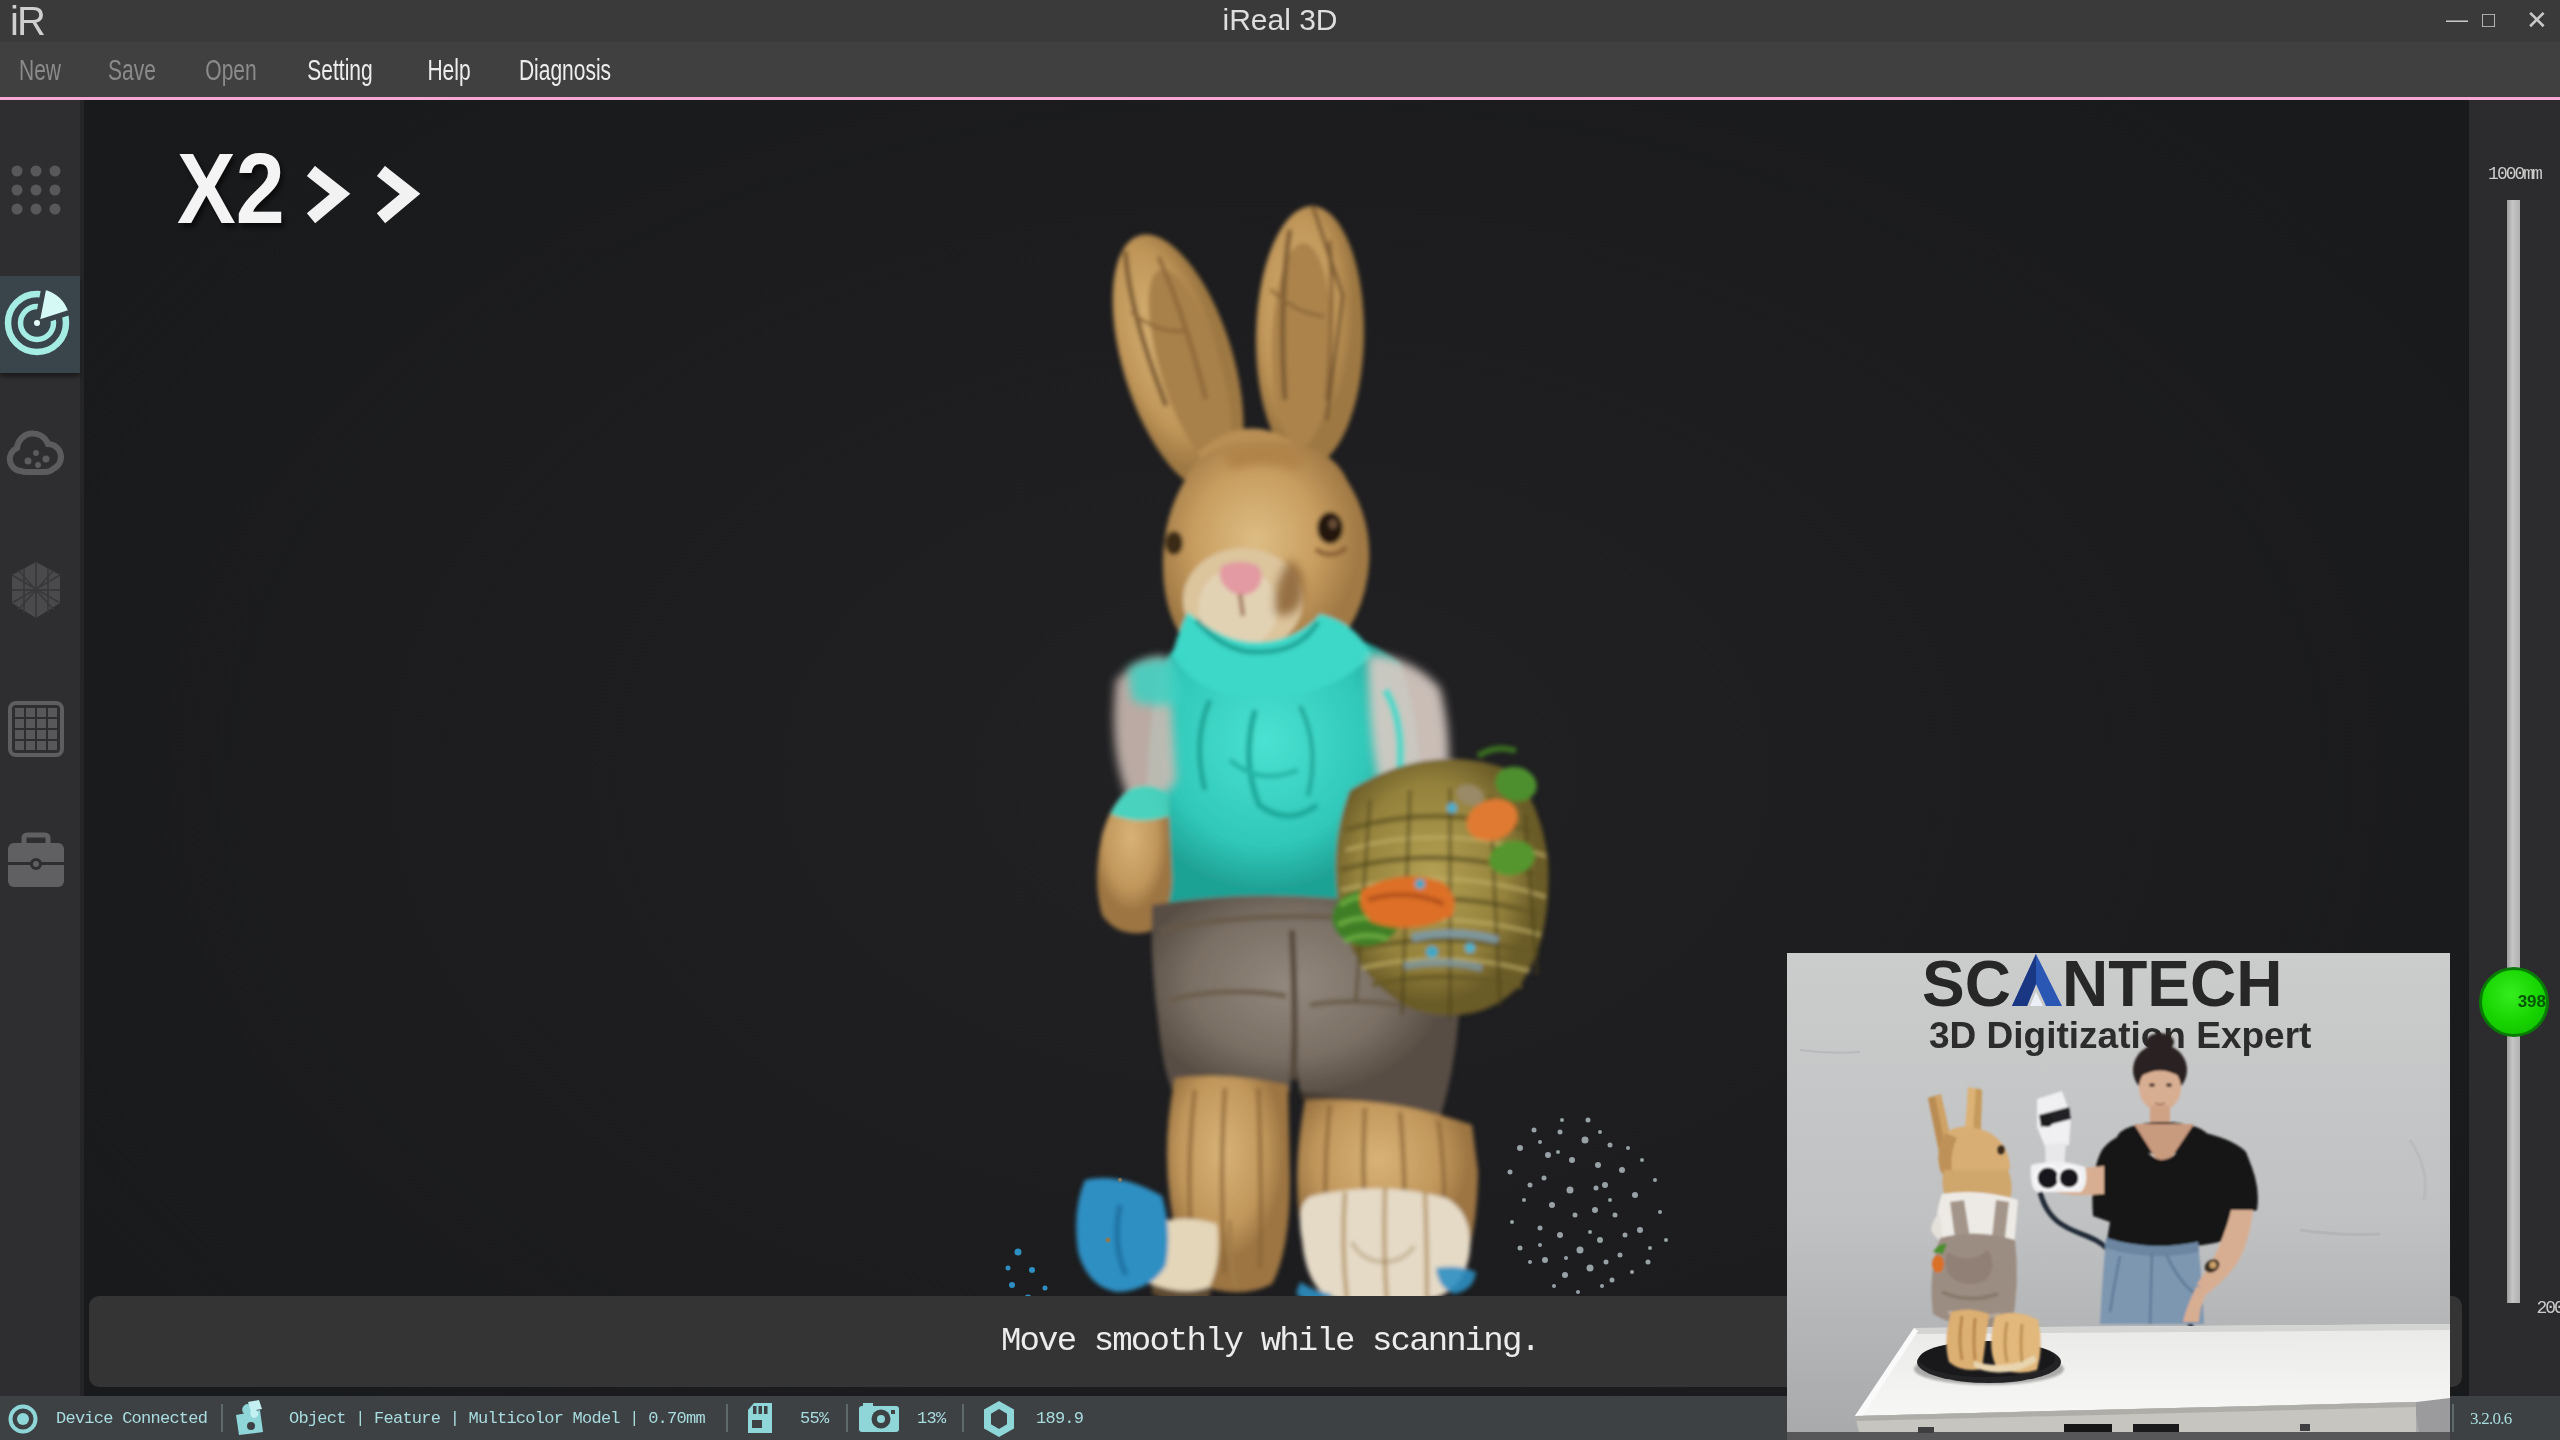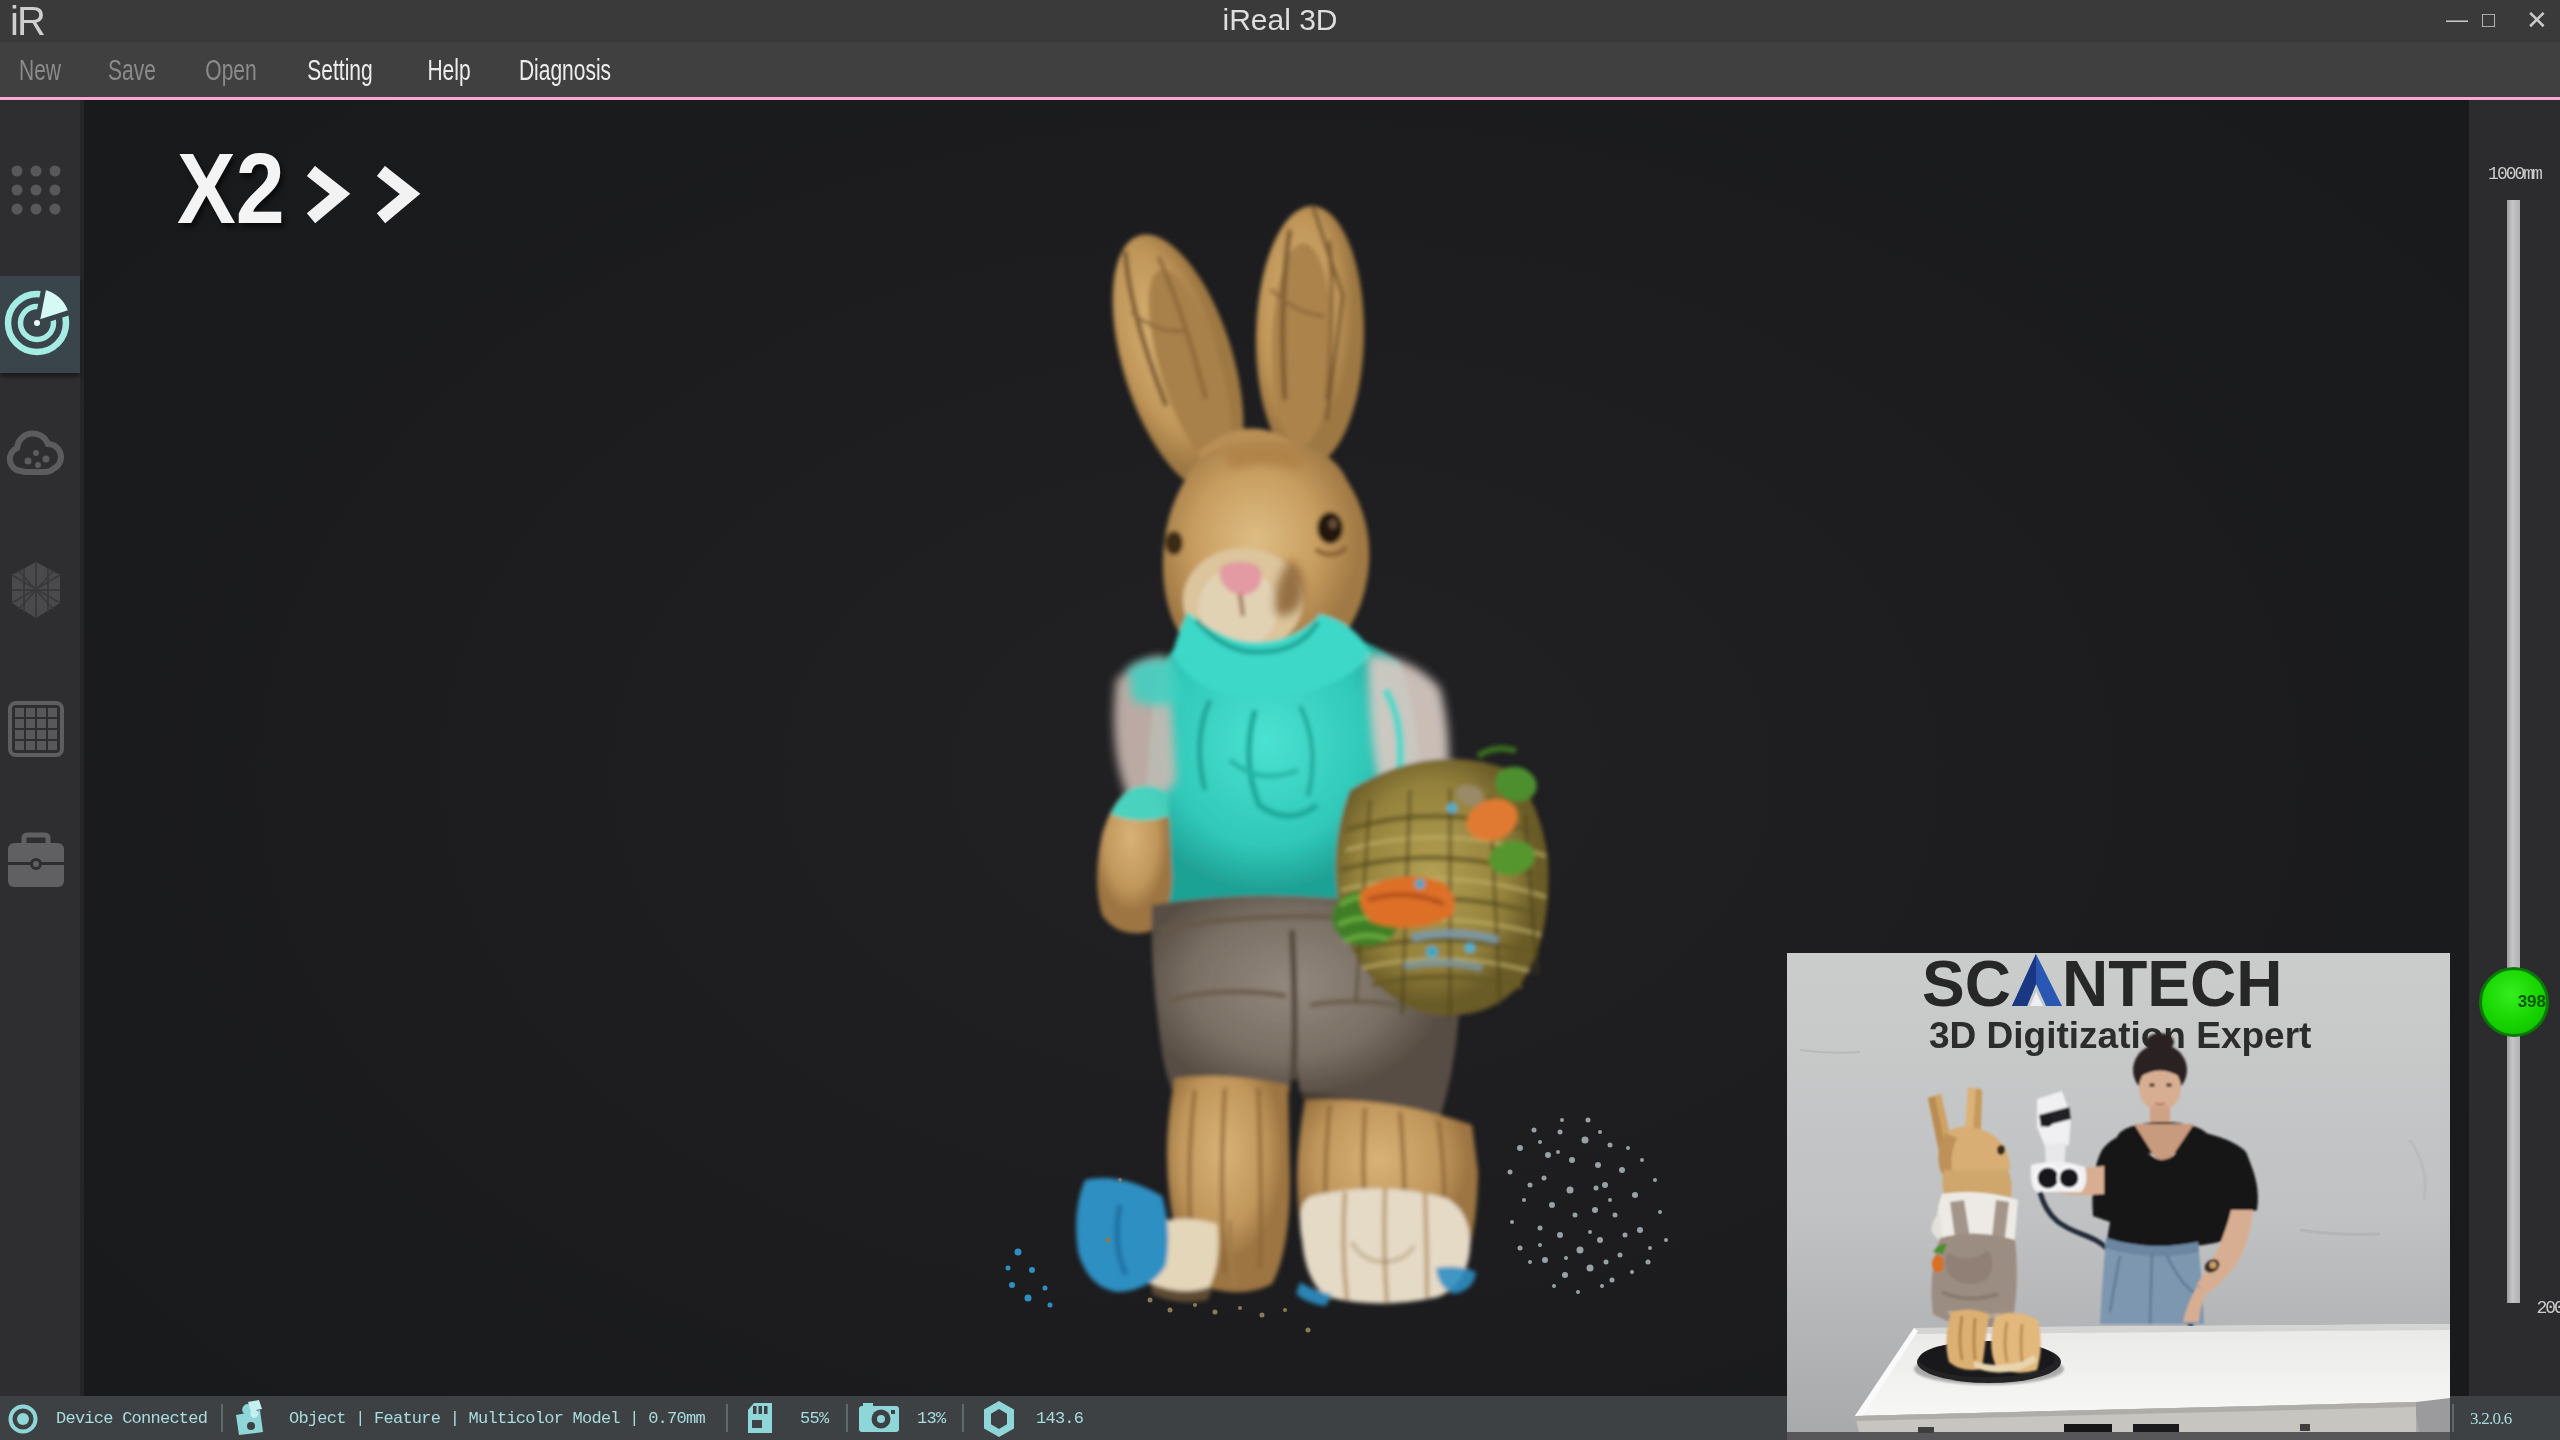--- a/index.html
+++ b/index.html
@@ -287,20 +287,23 @@
         <circle cx="1195" cy="1305" r="2"></circle>
         <circle cx="1215" cy="1312" r="2.5"></circle>
     <circle cx="1240" cy="1308" r="2"></circle>
         <circle cx="1262" cy="1315" r="2.5"></circle>
         <circle cx="1285" cy="1310" r="2"></circle>
         <circle cx="1308" cy="1330" r="2.5"></circle>
     <circle cx="1108" cy="1240" r="2.5"></circle>
         <circle cx="1120" cy="1180" r="2"></circle>
   </g>
   </svg>
+  <div id="banner">
+      <div>Move smoothly while scanning.</div>
+    </div>
 </div>
 <div id="sidebar">
   <div class="edge"></div>
   <div id="activeblk"></div>
   <svg id="sideicons" class="abs" style="left:0;top:0;" width="84" height="1296" viewBox="0 0 84 1296">
     <g fill="#58585a">
       <g transform="translate(36,90)">
         <circle cx="-19" cy="-19" r="5.5"></circle>
           <circle cx="0" cy="-19" r="5.5"></circle>
           <circle cx="19" cy="-19" r="5.5"></circle>
@@ -405,21 +408,21 @@
     <circle cx="23" cy="16" r="9.5" fill="#3d4144"></circle>
     <circle cx="23" cy="16" r="4" fill="#8fd6d9"></circle>
     <rect x="33" y="7" width="4" height="4" fill="#3d4144"></rect>
   </svg>
   <div class="sbt" style="left:917px;">13%</div>
   <div class="sdiv" style="left:962px;"></div>
   <svg class="abs" style="left:981px;top:4px;" width="36" height="38" viewBox="0 0 36 38">
     <path d="M18 1 L33 9.5 L33 28.5 L18 37 L3 28.5 L3 9.5 Z" fill="#8fd6d9"></path>
     <path d="M18 9 L26 13.7 L26 24.3 L18 29 L10 24.3 L10 13.7 Z" fill="#3d4144"></path>
   </svg>
-  <div class="sbt" style="left:1036px;">143.6</div>
+  <div class="sbt" style="left:1036px;">189.9</div>
   <div class="sbt" style="left:2470px;font-family:Liberation Serif, serif;">3.2.0.6</div>
   <div class="sdiv" style="left:2452px;"></div>
 </div>
 <svg id="video" viewBox="1787 953 663 487">
   <defs>
     <linearGradient id="wallg" x1="0" y1="0" x2="0" y2="1">
       <stop offset="0%" stop-color="#cbcccc"></stop>
         <stop offset="55%" stop-color="#c0c1c2"></stop>
         <stop offset="100%" stop-color="#a8a9ab"></stop>
     </linearGradient>

